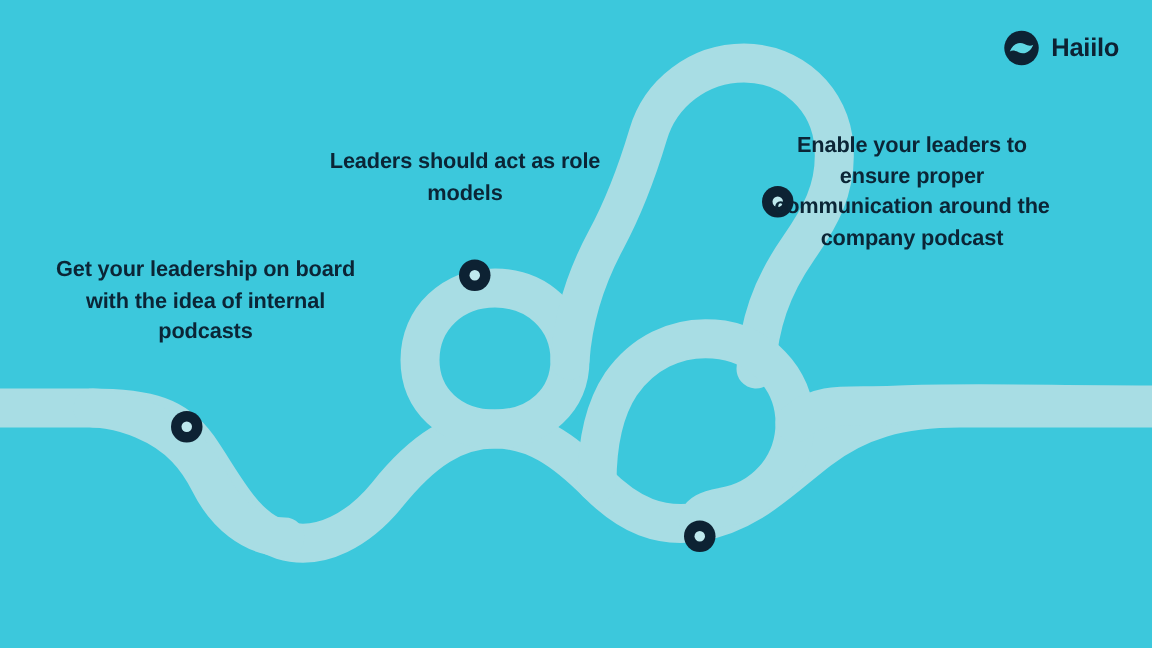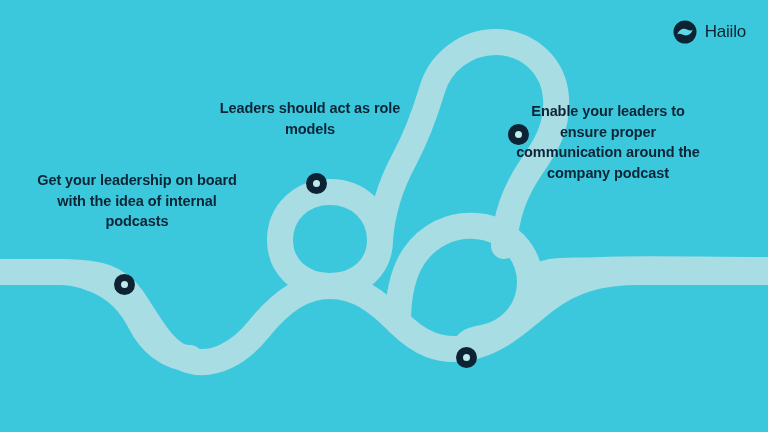--- a/index.html
+++ b/index.html
@@ -63,21 +63,21 @@
     gap: 8px;
     z-index: 10;
   }
   #logo .logo-mark {
     width: 24px;
     height: 24px;
     flex: none;
   }
   #logo .logo-text {
     color: #0D2233;
-    font-weight: normal;
+    font-weight: bold;
     font-size: 17px;
     letter-spacing: -0.2px;
   }
 </style>
 </head>
 <body>
 
 <div id="canvas">
 
   <svg id="road-svg" viewBox="0 0 768 432">
@@ -134,21 +134,21 @@
     <span class="hole"></span>
   </div>
   <div class="marker" style="left:456px; top:347px;">
     <span class="hole"></span>
   </div>
 
   <div class="step-label" style="left:32px; top:170px; width:210px;">Get your leadership on board with the idea of internal podcasts</div>
 
   <div class="step-label" style="left:215px; top:98px; width:190px;">Leaders should act as role models</div>
 
-  <div class="step-label" style="left:512px; top:101px; width:192px;">Enable your leaders to ensure proper communication around the company podcast</div>
+  <div class="step-label" style="left:512px; top:87px; width:192px;">Enable your leaders to ensure proper communication around the company podcast</div>
 
 
   <div id="logo">
     <svg class="logo-mark" viewBox="0 0 24 24">
       <circle cx="12" cy="12" r="11.5" fill="#0D2233"></circle>
       <path d="M4.2 14.4 C6.0 9.4 10.2 7.6 14.0 9.4 C16.4 10.6 18.2 11.0 19.8 9.8
                C18.0 14.8 13.8 16.6 10.0 14.8 C7.6 13.6 5.8 13.2 4.2 14.4 Z" fill="#5FD7E4"></path>
     </svg>
     <span class="logo-text">Haiilo</span>
   </div>

